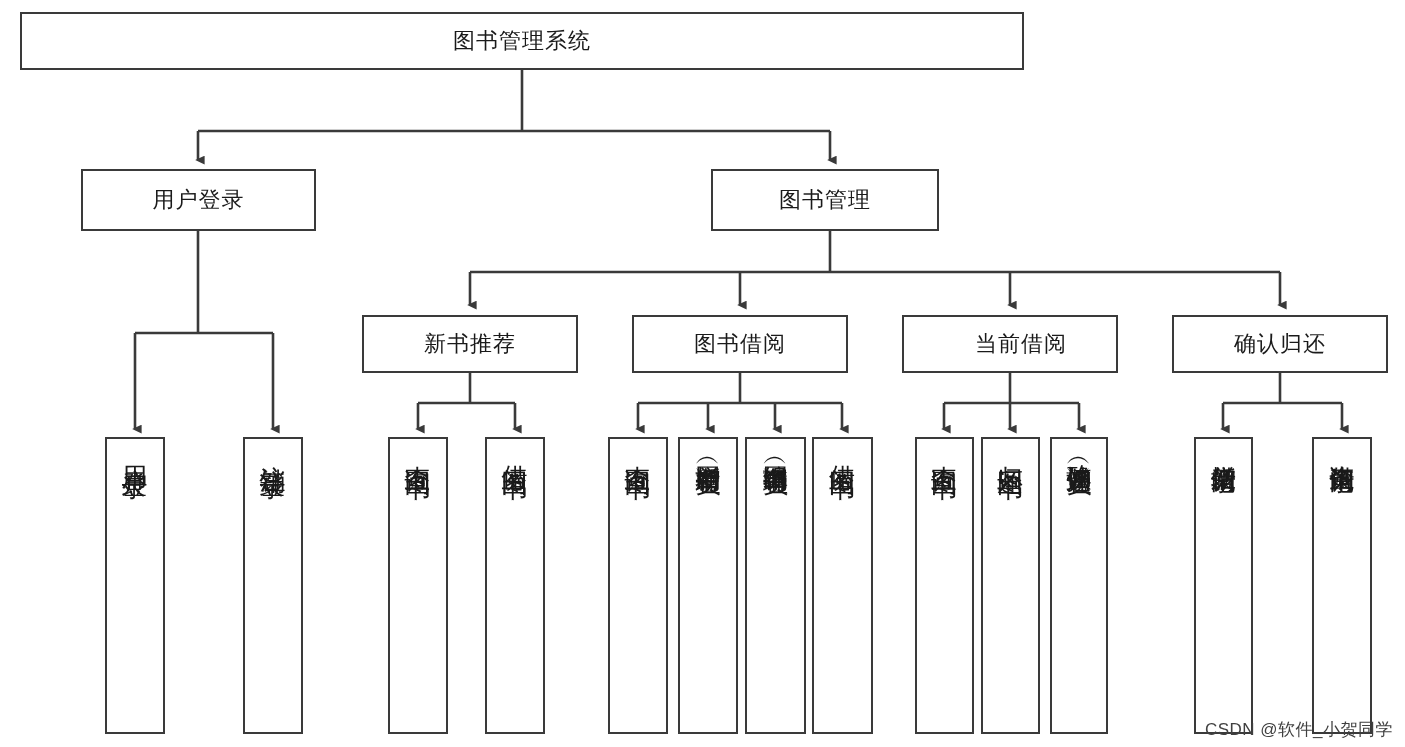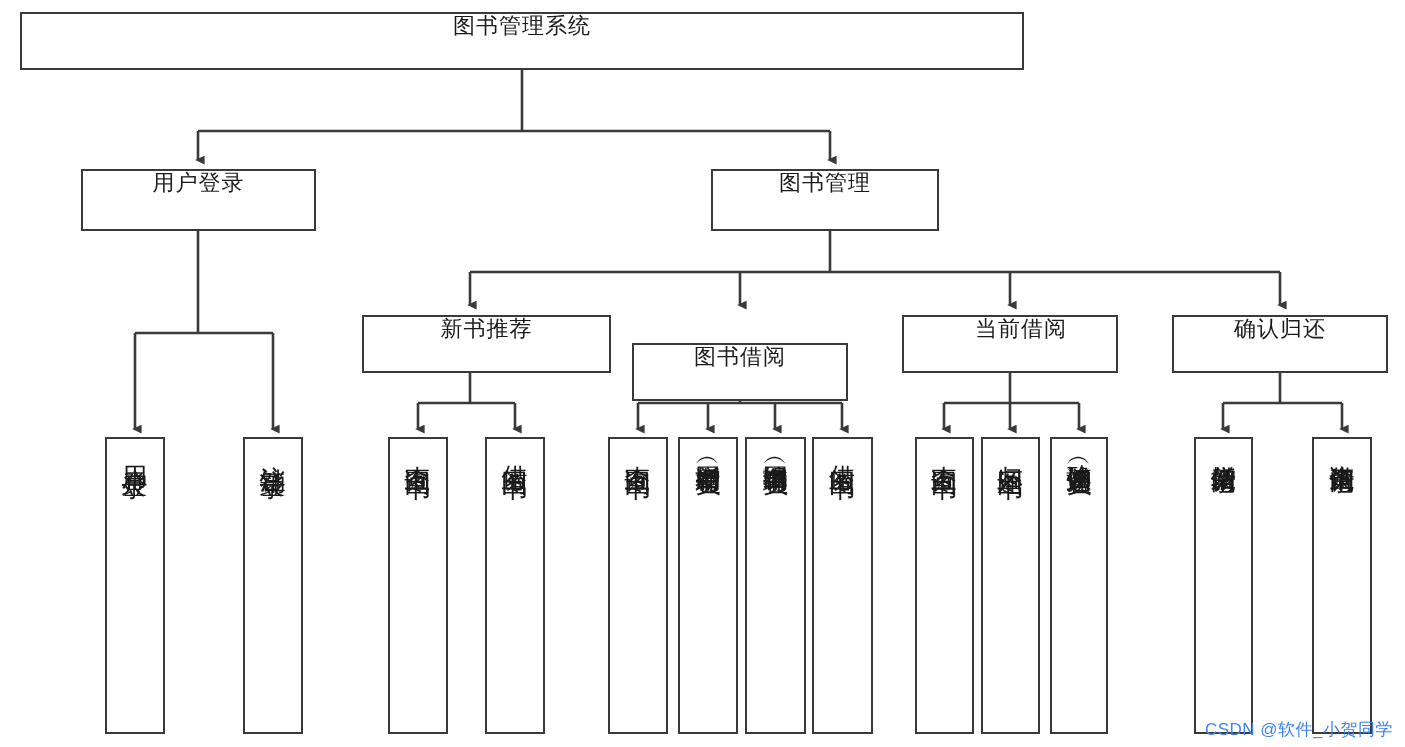--- a/index.html
+++ b/index.html
@@ -25,21 +25,21 @@
     top: 0;
     width: 1405px;
     height: 747px;
   }
   .node {
     position: absolute;
     box-sizing: border-box;
     background: #ffffff;
     border: 2px solid #3a3a3a;
     display: flex;
-    align-items: flex-start;
+    align-items: center;
     justify-content: center;
     overflow: hidden;
   }
   .node .label {
     color: #1a1a1a;
     line-height: 1.12;
     text-align: center;
     white-space: nowrap;
   }
   .node.horizontal .label {
@@ -60,21 +60,21 @@
   }
   .node.vertical.tight .label {
     font-size: 25px;
     letter-spacing: 1px;
   }
   .watermark {
     position: absolute;
     right: 12px;
     bottom: 6px;
     font-size: 17px;
-    color: #3b82f6;
+    color: #404040;
     letter-spacing: 0.5px;
     white-space: nowrap;
     pointer-events: none;
   }
 </style>
 </head>
 <body>
 
 <div id="diagram-root">
 
@@ -132,24 +132,24 @@
     <span class="label">图书管理系统</span>
   </div>
 
   <div class="node horizontal" style="left:81px; top:169px; width:235px; height:62px;">
     <span class="label">用户登录</span>
   </div>
   <div class="node horizontal" style="left:711px; top:169px; width:228px; height:62px;">
     <span class="label">图书管理</span>
   </div>
 
-  <div class="node horizontal" style="left:362px; top:315px; width:249px; height:58px;">
+  <div class="node horizontal" style="left:362px; top:315px; width:216px; height:58px;">
     <span class="label">新书推荐</span>
   </div>
-  <div class="node horizontal" style="left:632px; top:315px; width:216px; height:58px;margin-top:28px;">
+  <div class="node horizontal" style="left:632px; top:315px; width:216px; height:58px;">
     <span class="label">图书借阅</span>
   </div>
   <div class="node horizontal" style="left:902px; top:315px; width:216px; height:58px;padding-left:22px;">
     <span class="label">当前借阅</span>
   </div>
   <div class="node horizontal" style="left:1172px; top:315px; width:216px; height:58px;">
     <span class="label">确认归还</span>
   </div>
 
   <div class="node vertical" style="left:105px; top:437px; width:60px; height:297px;">

